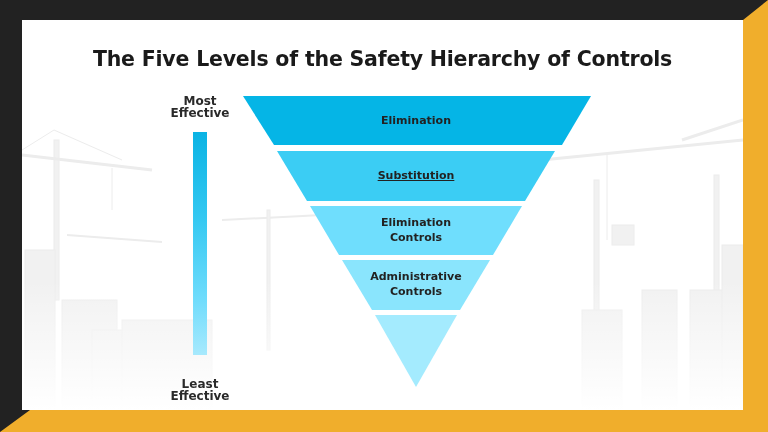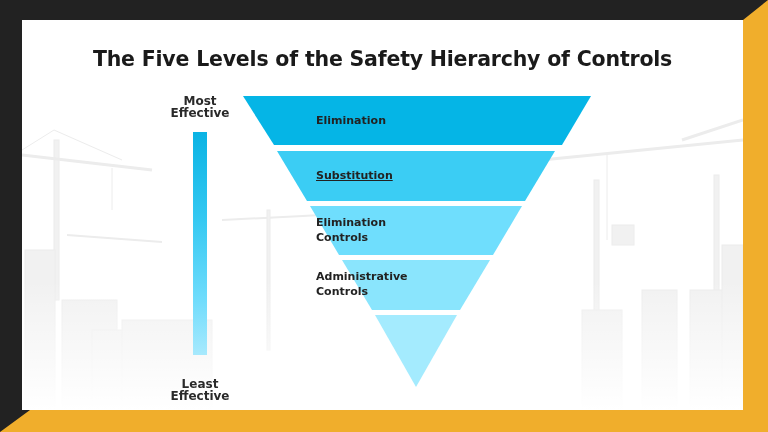--- a/index.html
+++ b/index.html
@@ -70,20 +70,21 @@
     height: 223px;
     background: linear-gradient(to bottom, #0ab3e4 0%, #36c9f2 40%, #6fdcfc 75%, #a7e9fd 100%);
   }
   .pyramid {
     position: absolute;
     left: 0; top: 0;
     width: 721px; height: 390px;
   }
   .band-label {
     position: absolute;
+    text-align: center;
     font-family: "DejaVu Sans", sans-serif;
     font-weight: bold;
     font-size: 11px;
     line-height: 15px;
     color: #222222;
     white-space: nowrap;
   }
 </style>
 </head>
 <body>

